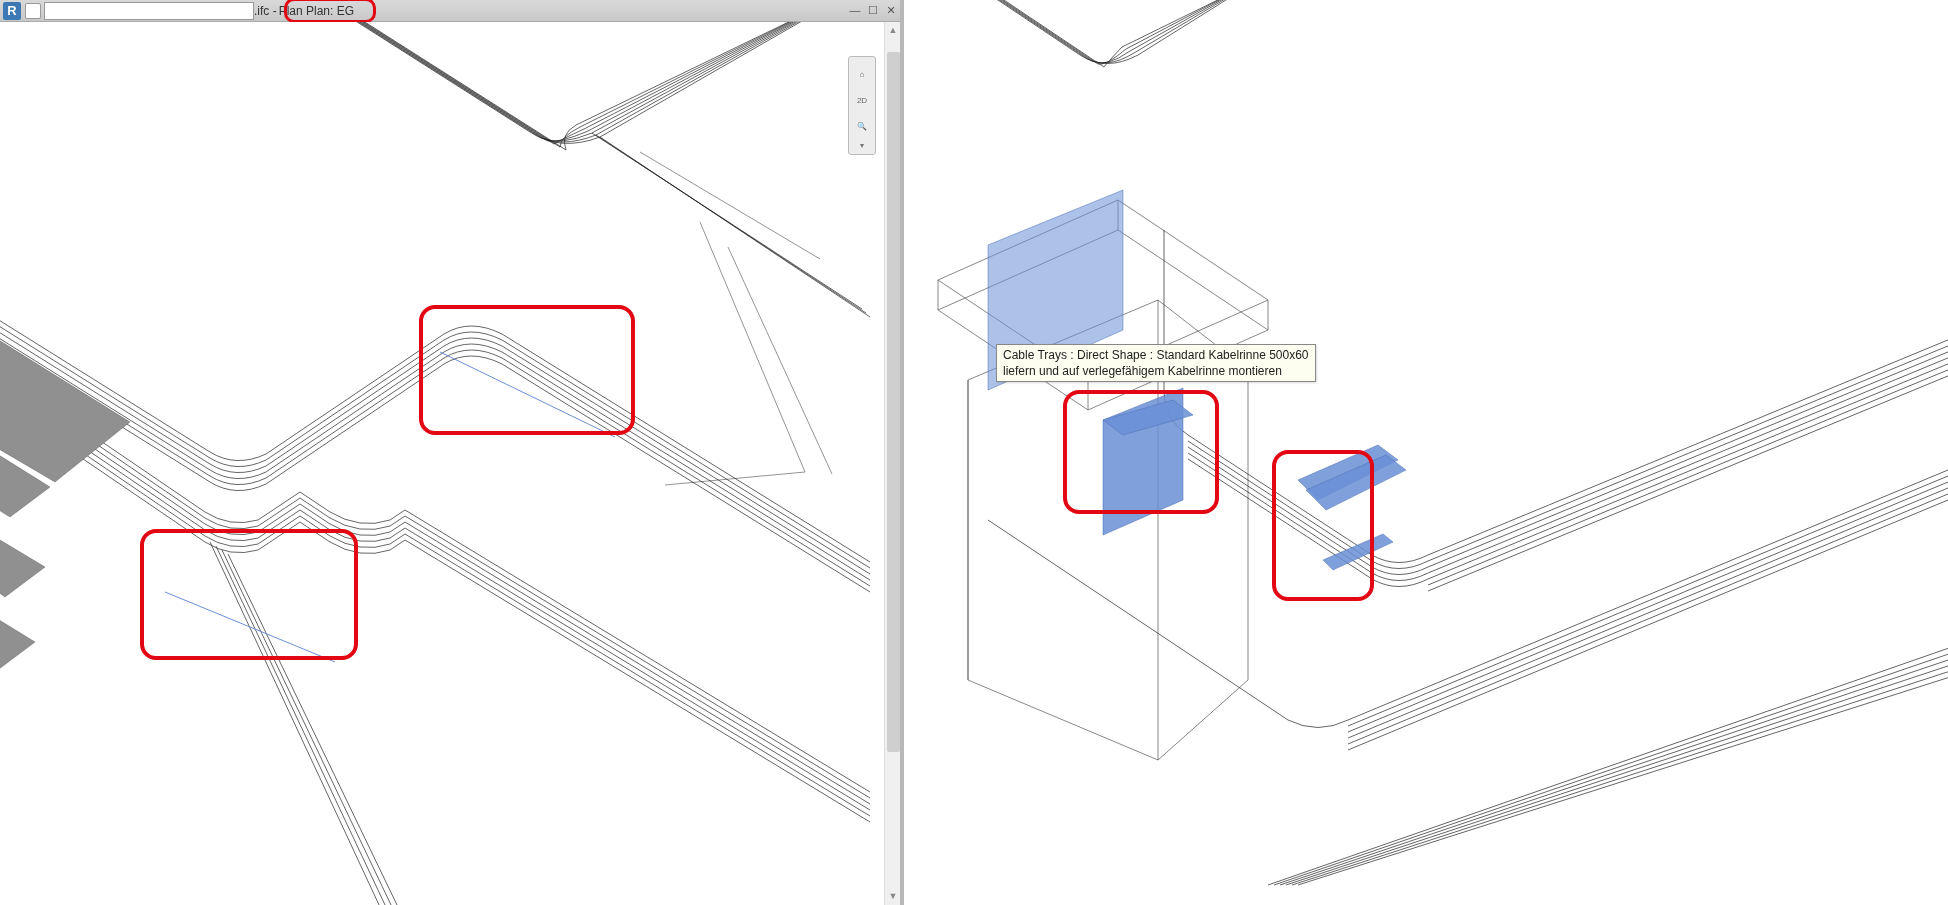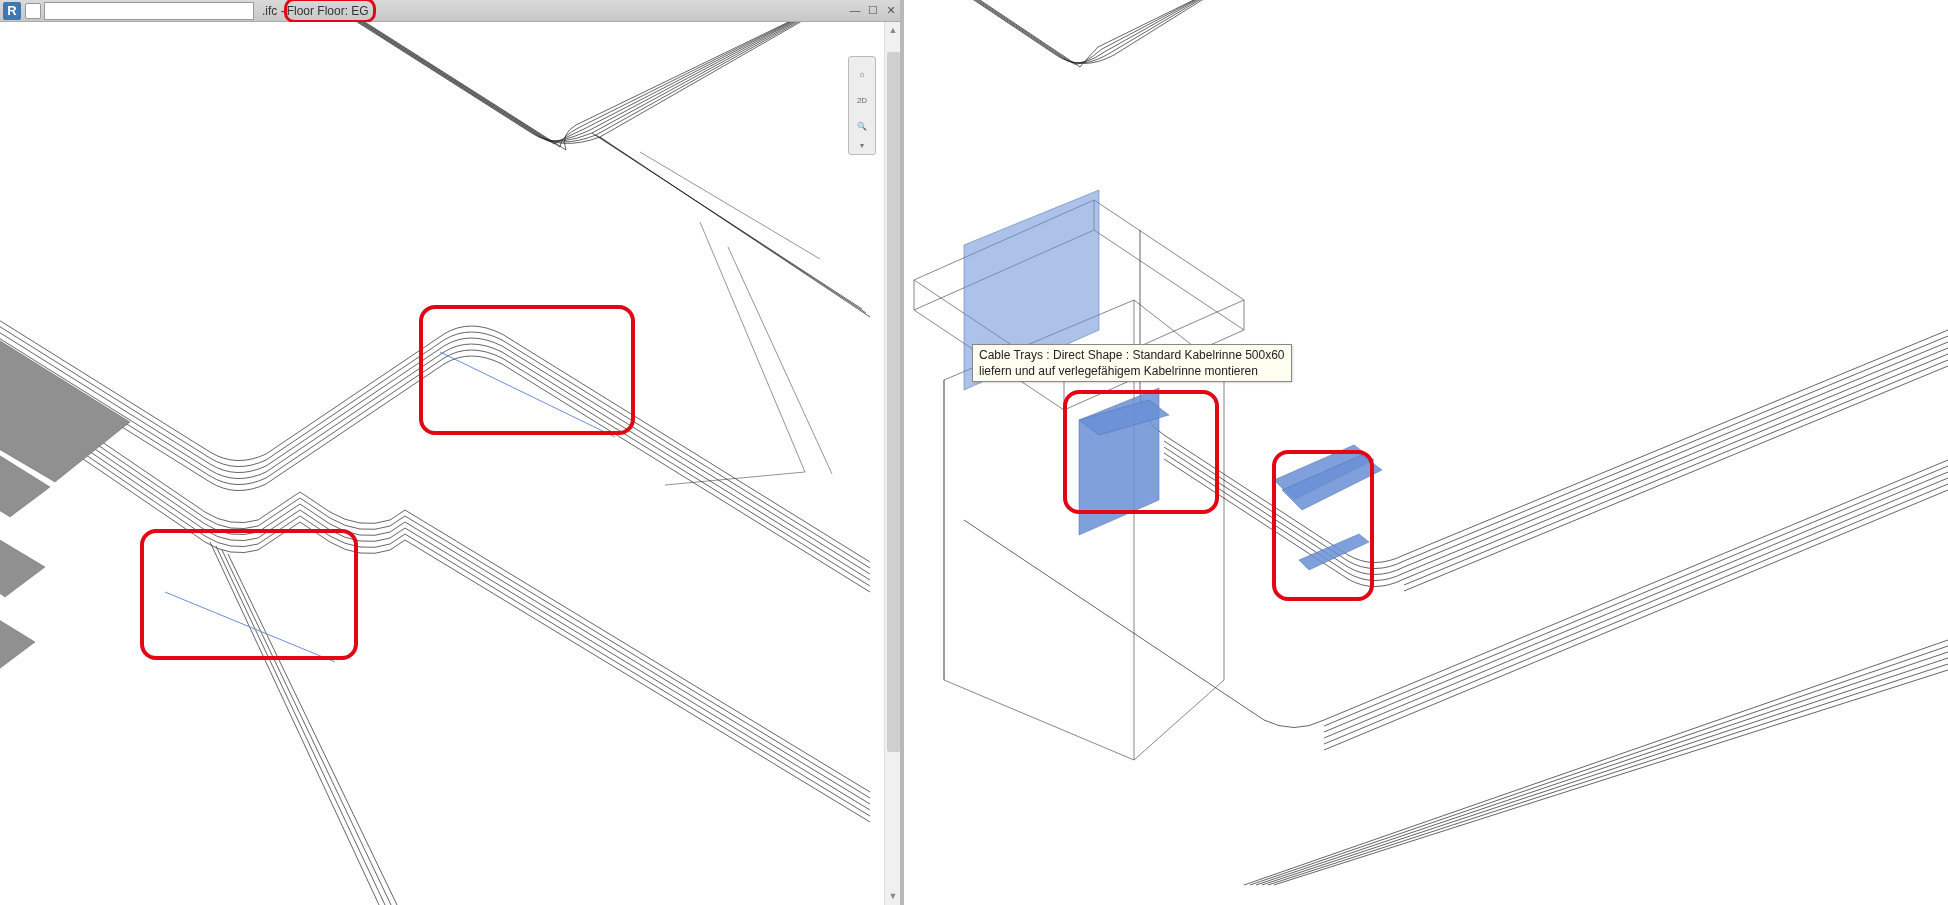--- a/index.html
+++ b/index.html
@@ -43,21 +43,21 @@
     }
     .title-input {
       flex: 0 0 210px;
       height: 18px;
       background: #fff;
       border: 1px solid #999;
       margin-left: 3px;
       padding: 0 4px;
       font-size: 11px;
     }
-    .title-ext { margin-left: 8px; color: #333; font-size: 12px; }
+    .title-ext { margin-left: 0; color: #333; font-size: 12px; }
     .title-view {
       margin-left: 2px;
       color: #333;
       font-size: 12px;
       position: relative;
     }
     .red-box-title {
       position: absolute;
       border: 3px solid #e30613;
       border-radius: 10px;
@@ -109,21 +109,21 @@
     }
     .scrollbar-v .thumb {
       position:absolute; top: 30px; left:2px; width:13px; height: 700px;
       background:#cfcfcf; border-radius:2px;
     }
     .divider-v {
       position: absolute; top: 0; left: 900px; width: 4px; height: 905px;
       background: #b8b8b8;
     }
     .right-pane {
-      position: absolute; top: 0; left: 904px;
+      position: absolute; top: 0; left: 928px;
       width: 844px; height: 905px;
       background: #fff;
     }
     .svg-canvas { position:absolute; top:0; left:0; }
     .red-anno {
       position: absolute;
       border: 4px solid #e30613;
       border-radius: 16px;
       pointer-events: none;
     }
@@ -140,21 +140,21 @@
     }
   </style>
 </head>
 <body>
 
 <div class="title-bar">
   <div class="app-icon">R</div>
   <div class="doc-icon"></div>
   <input class="title-input" value="" style="">
   <span class="title-ext">.ifc - </span>
-  <span class="title-view">Floor Floor: EG</span>
+  <span class="title-view">Plan Plan: EG</span>
   <span class="red-box-title"></span>
   <div class="win-controls">
     <div class="win-btn">—</div>
     <div class="win-btn">☐</div>
     <div class="win-btn">✕</div>
   </div>
 </div>
 
 <div class="canvas-area">
   <svg class="svg-canvas" width="884" height="883">

